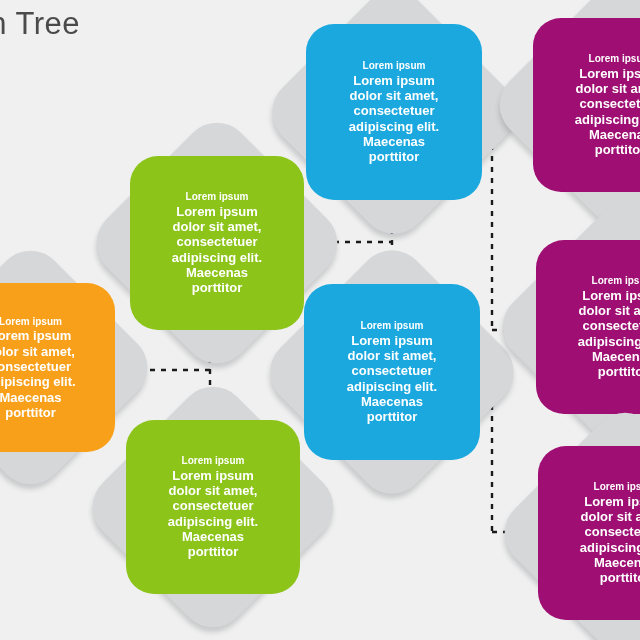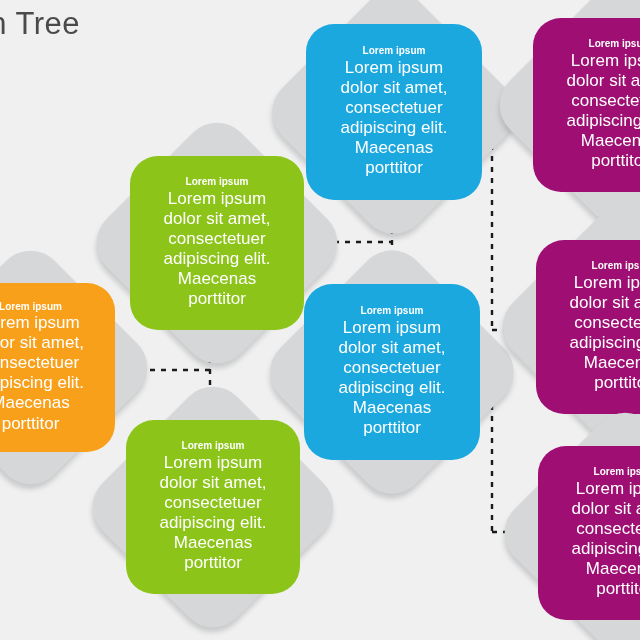--- a/index.html
+++ b/index.html
@@ -74,22 +74,22 @@
     pointer-events: none;
   }
   .node-head {
     display: block;
     font-weight: bold;
     font-size: 10px;
     margin-bottom: 1px;
   }
   .node-body {
     display: block;
-    font-size: 17px;
-    font-weight: 400;
+    font-size: 13px;
+    font-weight: 700;
   }
 </style>
 </head>
 <body style="background: rgb(240, 240, 240);">
 
 <div id="canvas" style="background: rgb(240, 240, 240);">
 
   <div id="title" style="color: rgb(74, 74, 74);">ion Tree</div>
 
   <svg id="connectors" viewBox="0 0 640 640" xmlns="http://www.w3.org/2000/svg">

